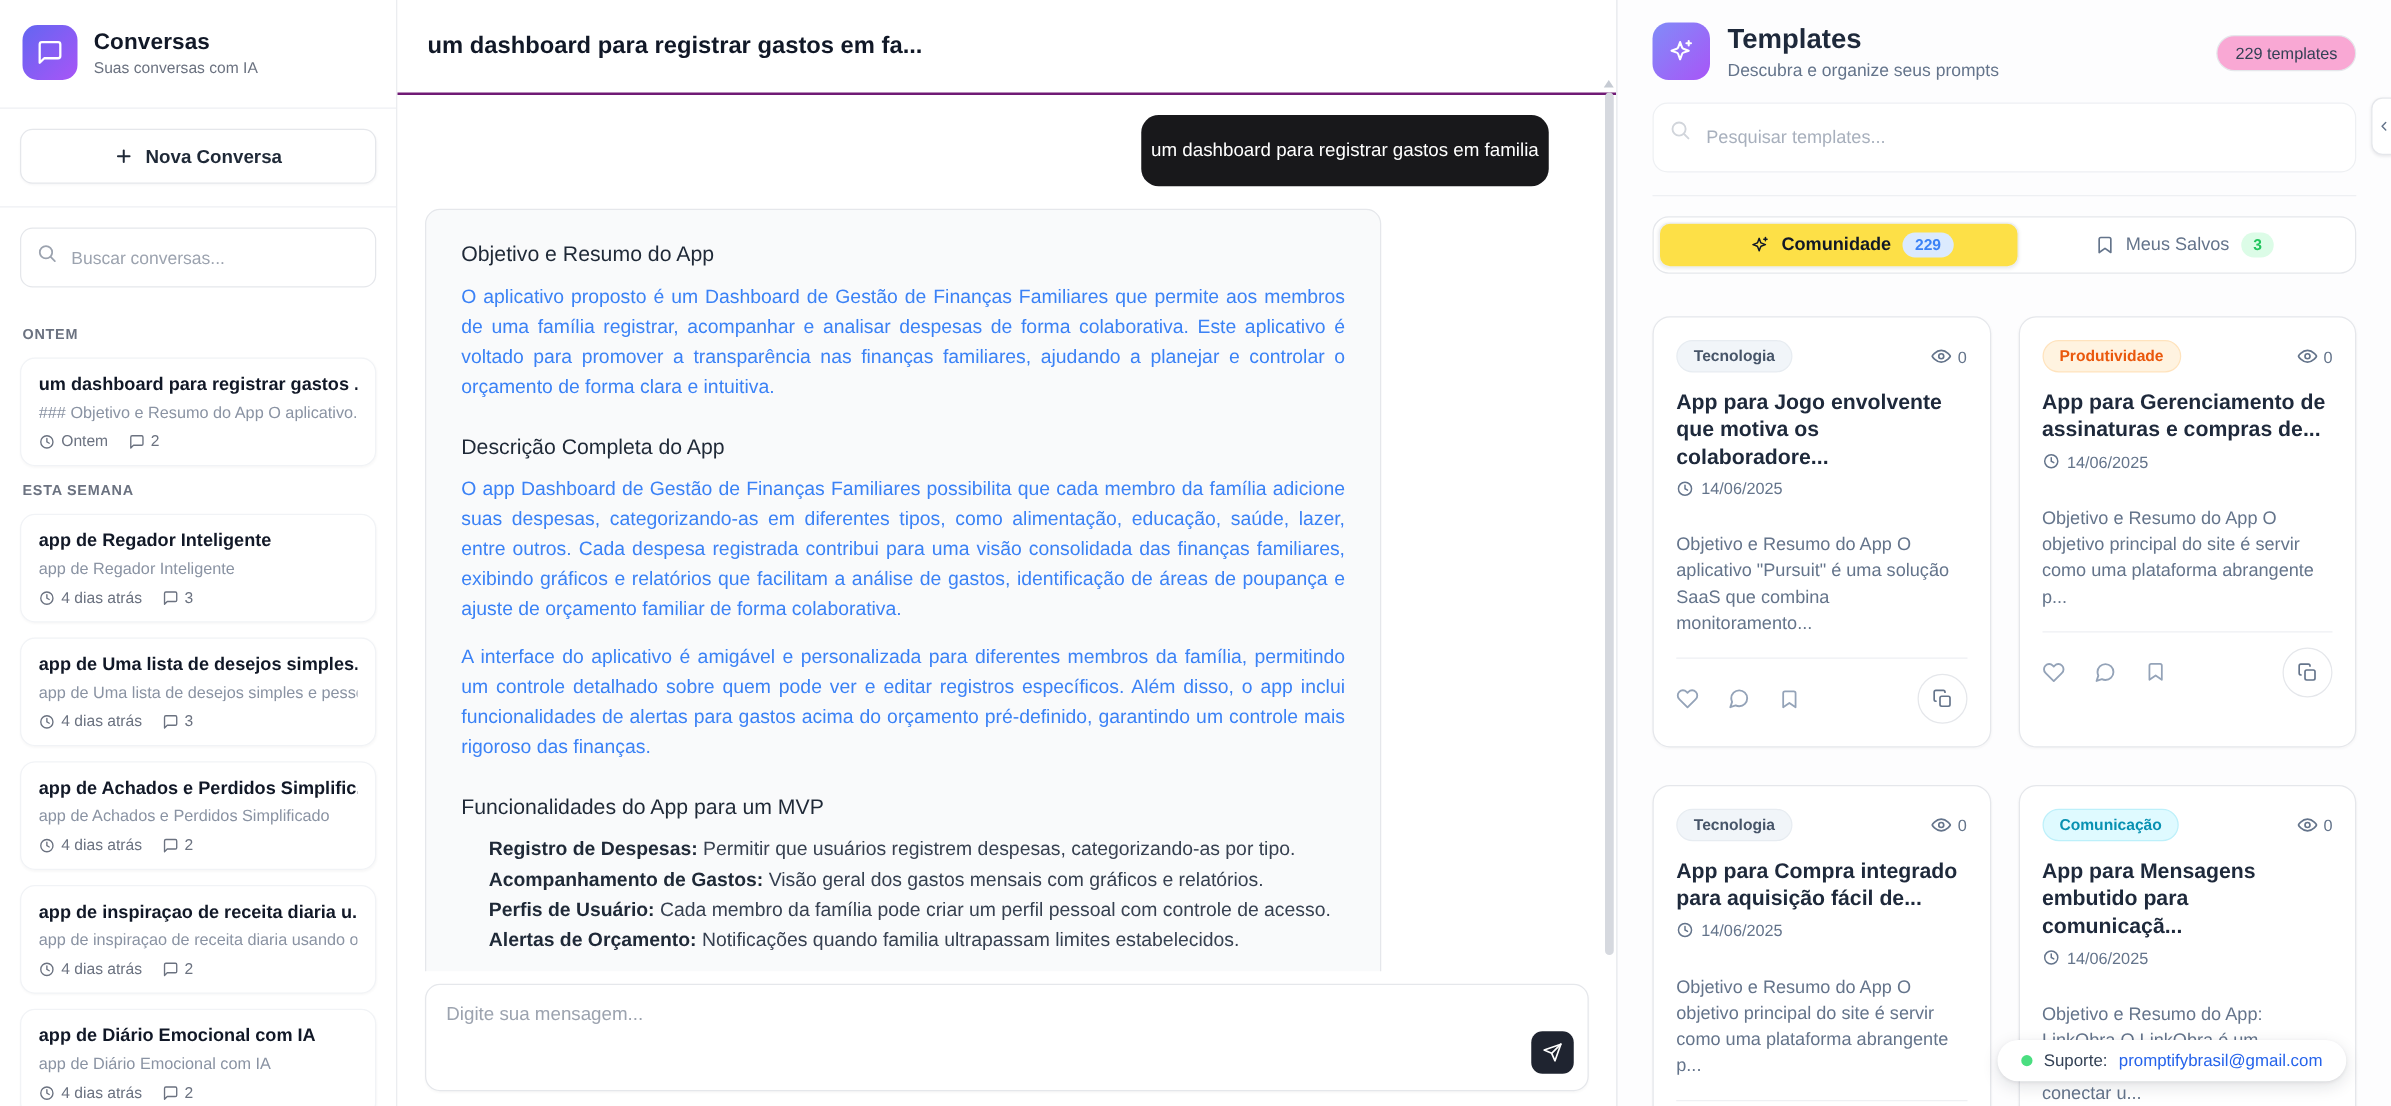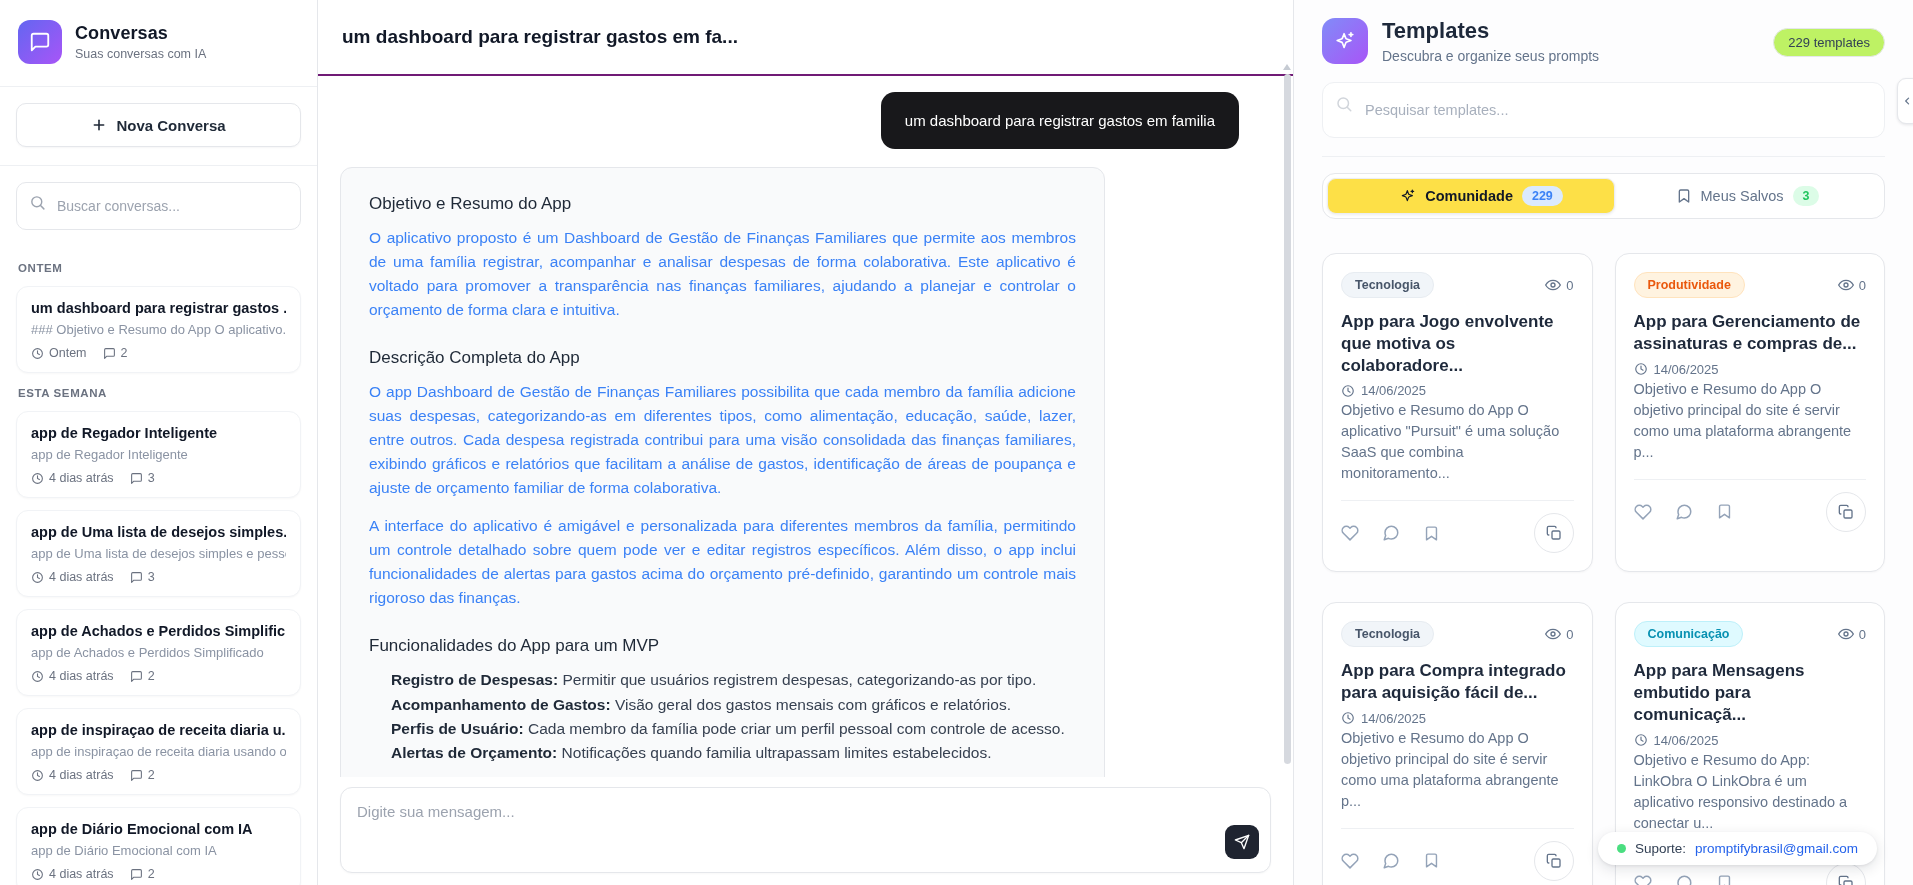--- a/index.html
+++ b/index.html
@@ -30,21 +30,21 @@
   .conv-meta { display:flex; align-items:center; gap:16px; margin-top:9px; color:#6b7280; font-size:12.5px; }
   .meta-part { display:flex; align-items:center; gap:5px; }
   .meta-part svg { color:#6b7280; }
 
   
   .chat { flex:1; height:100%; display:flex; flex-direction:column; position:relative; background:#fff; min-width:0; }
   .chat-header { height:76px; border-bottom:2px solid #701a75; display:flex; align-items:center; padding:0 24px; }
   .chat-title { font-size:19px; font-weight:700; color:#111827; }
   .chat-body { flex:1; overflow:hidden; padding:16px 24px 0 22px; position:relative; }
   .user-row { display:flex; justify-content:flex-end; padding-right:30px; }
-  .user-bubble { background:var(--user-bubble,#18181b); color:#fff; font-size:15px; padding:18px 24px; border-radius:14px; max-width:420px; line-height:1.4; }
+  .user-bubble { background:var(--user-bubble,#18181b); color:#fff; font-size:15px; padding:18px 8px; border-radius:14px; max-width:420px; line-height:1.4; }
   .ai-box { margin-top:18px; width:765px; background:#f9fafb; border:1px solid #e5e7eb; border-radius:12px; padding:26px 28px 22px 28px; color:#374151; }
   .ai-box h3 { font-size:17px; font-weight:500; color:#1f2937; margin:26px 0 12px 0; }
   .ai-box h3:first-child { margin-top:0; }
   .ai-box p { font-size:15.5px; line-height:1.55; text-align:justify; color:#3b82f6; margin-bottom:14px; }
   .ai-features { list-style:none; padding-left:22px; margin-top:4px; }
   .ai-features li { font-size:15.5px; line-height:1.57; color:#374151; }
   .ai-features b { font-weight:700; color:#1f2937; }
   .chat-inputbar { padding:10px 22px 12px 22px; }
   .chat-input { position:relative; border:1px solid #e5e7eb; border-radius:12px; height:86px; background:#fff; box-shadow:0 1px 2px rgba(16,24,40,.03); }
   .chat-input textarea { width:100%; height:100%; border:none; outline:none; resize:none; background:transparent; padding:15px 60px 15px 16px; font-size:15px; color:#374151; font-family:inherit; }
@@ -53,42 +53,42 @@
   .chat-scrollbar { position:absolute; top:64px; right:2px; bottom:4px; width:8px; }
   .chat-scrollbar .arrow { width:0; height:0; border-left:4px solid transparent; border-right:4px solid transparent; border-bottom:6px solid #c6cbd3; margin:0 auto 4px auto; }
   .chat-scrollbar .thumb { width:7px; height:690px; background:#d6d9df; border-radius:4px; margin:0 auto; }
 
   
   .tpl { width:620px; min-width:620px; height:100%; border-left:1px solid #e5e7eb; background:#fdfdfe; position:relative; overflow:hidden; padding:0 28px; }
   .tpl-head { display:flex; align-items:flex-start; gap:14px; padding-top:18px; }
   .tpl-logo { width:46px; height:46px; border-radius:13px; background:linear-gradient(135deg,#818cf8,var(--accent-gradient-end,#a855f7)); display:flex; align-items:center; justify-content:center; color:#fff; flex:0 0 auto; }
   .tpl-title { font-size:22px; font-weight:700; color:#1e293b; }
   .tpl-sub { font-size:14px; color:#64748b; margin-top:4px; }
-  .tpl-count { margin-left:auto; margin-top:10px; font-size:13px; color:#334155; border:1px solid #e5e7eb; background:#bef264; border-radius:999px; padding:6px 14px; white-space:nowrap; }
+  .tpl-count { margin-left:auto; margin-top:10px; font-size:13px; color:#334155; border:1px solid #e5e7eb; background:#f9a8d4; border-radius:999px; padding:6px 14px; white-space:nowrap; }
   .tpl-search { position:relative; margin-top:18px; padding-bottom:18px; border-bottom:1px solid #eef0f3; }
   .tpl-search input { width:100%; height:56px; border:1px solid #eef0f3; background:#fff; border-radius:12px; padding:0 14px 0 42px; font-size:14.5px; color:#374151; outline:none; font-family:inherit; }
   .tpl-search input::placeholder { color:#a8b0bd; }
   .tpl-search .s-icon { position:absolute; left:13px; top:13px; color:#d1d5db; }
   .tpl-tabs { margin-top:16px; height:46px; border:1px solid #e5e7eb; background:#fff; border-radius:13px; display:flex; padding:4px; }
   .tab { flex:1; display:flex; align-items:center; justify-content:center; gap:9px; font-size:14.5px; color:#64748b; border-radius:9px; cursor:pointer; }
   .tab.active { background:#fde047; border:1px solid #eceef2; box-shadow:0 1px 3px rgba(16,24,40,.08); color:#111827; font-weight:700;padding-left:21px; }
   .pill { font-size:12.5px; font-weight:600; border-radius:999px; padding:3px 10px; }
   .pill-blue { background:var(--badge-blue-bg,#dbeafe); color:var(--badge-blue-text,#3b82f6); }
   .pill-green { background:var(--badge-green-bg,#dcfce7); color:var(--badge-green-text,#22c55e); }
   .tpl-grid { margin-top:34px; display:grid; grid-template-columns:1fr 1fr; gap:30px 22px; }
   .tpl-card { background:#fff; border:1px solid #e5e7eb; border-radius:14px; padding:18px; box-shadow:0 1px 2px rgba(16,24,40,.03); }
   .card-top { display:flex; align-items:center; justify-content:space-between; }
   .cat-pill { font-size:12.5px; font-weight:600; padding:5px 13px; border-radius:999px; border:1px solid transparent; }
   .cat-gray { background:#f1f5f9; color:#475569; border-color:#e7ecf1; }
   .cat-orange { background:#fff3e0; color:var(--cat-orange-text,#ea580c); border-color:#ffe3bd; }
   .cat-cyan { background:#dffaff; color:var(--cat-cyan-text,#0891b2); border-color:#bdf0fa; }
   .views { display:flex; align-items:center; gap:5px; color:#64748b; font-size:13px; }
   .card-title { font-size:17px; font-weight:700; color:#1e293b; line-height:1.28; margin-top:13px; }
   .card-date { display:flex; align-items:center; gap:6px; color:#64748b; font-size:13px; margin-top:7px; }
-  .card-desc { font-size:14.5px; color:#64748b; line-height:1.45; margin-top:2px; min-height:63px; }
+  .card-desc { font-size:14.5px; color:#64748b; line-height:1.45; margin-top:28px; min-height:63px; }
   .card-divider { border-top:1px solid #eef0f3; margin-top:16px; }
   .card-footer { display:flex; align-items:center; margin-top:12px; }
   .cf-icons { display:flex; align-items:center; gap:23px; color:#94a3b8; }
   .cf-icons .cf-btn { background:none; border:none; color:#94a3b8; cursor:pointer; padding:0; }
   .copy-btn { margin-left:auto; width:40px; height:40px; border-radius:50%; border:1px solid #e5e7eb; background:#fff; color:#64748b; display:flex; align-items:center; justify-content:center; cursor:pointer; }
   .support-pill { position:absolute; right:36px; bottom:20px; background:#fff; border-radius:999px; box-shadow:0 4px 14px rgba(16,24,40,.12), 0 1px 3px rgba(16,24,40,.08); padding:9px 19px; display:flex; align-items:center; gap:9px; font-size:13.5px; color:#334155; z-index:5; }
   .support-dot { width:9px; height:9px; border-radius:50%; background:var(--online-dot,#4ade80); }
   .support-link { color:var(--link,#2563eb); text-decoration:none; }
 
   

